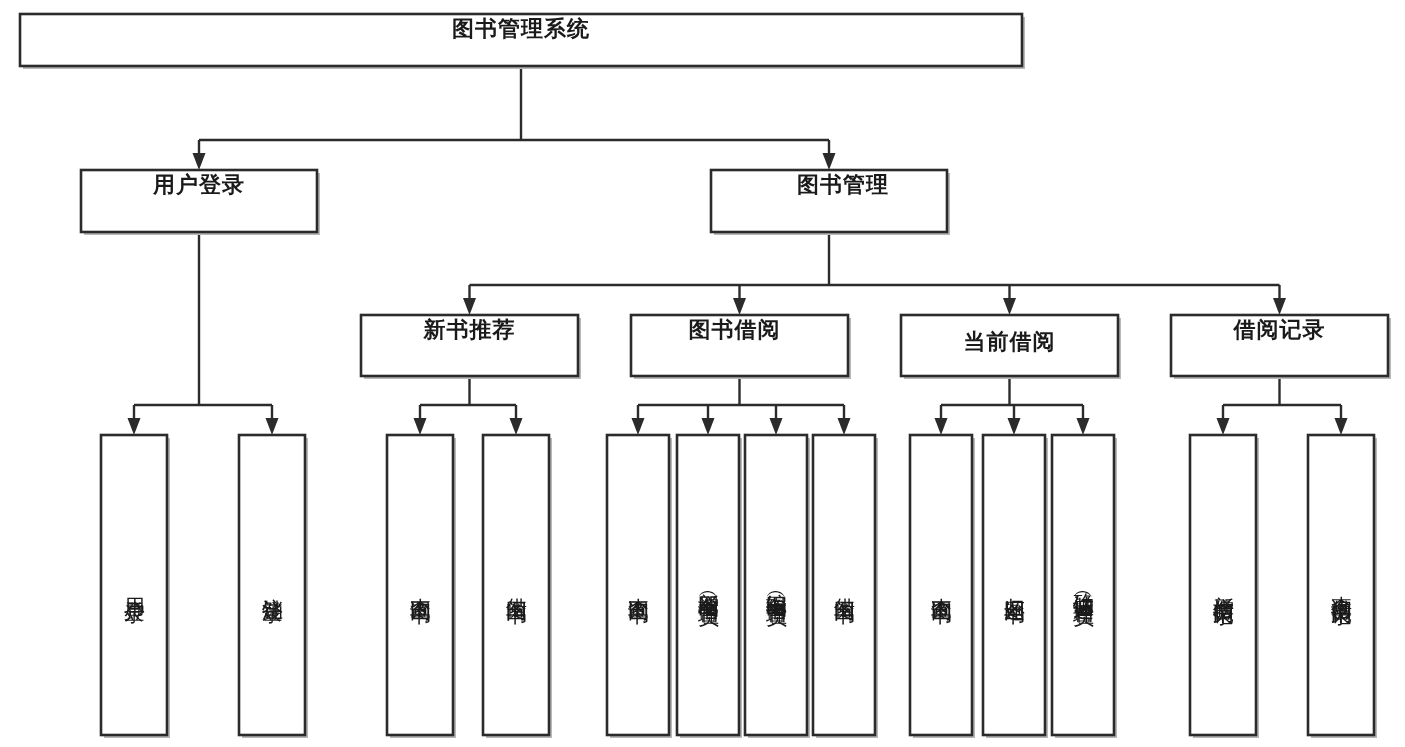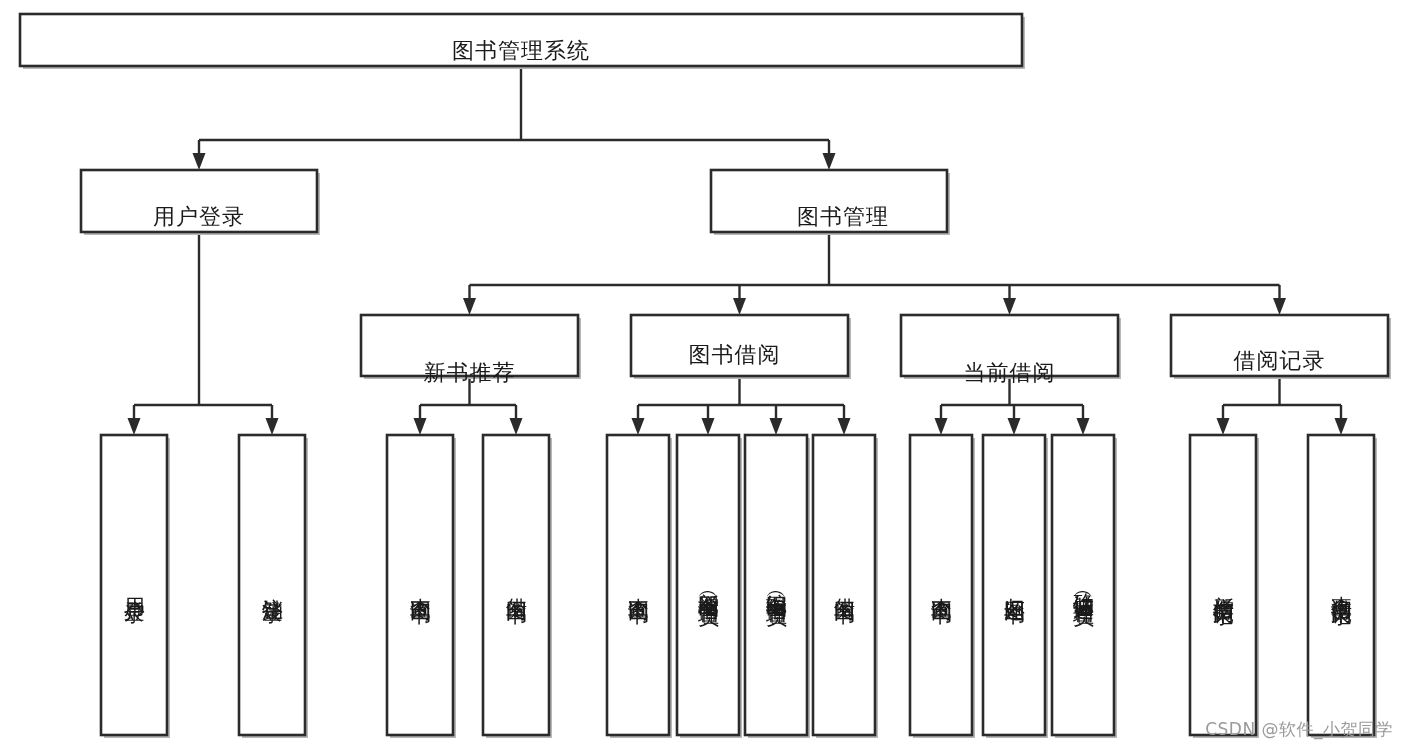--- a/index.html
+++ b/index.html
@@ -60,23 +60,24 @@
     font-family: "DejaVu Sans", "Liberation Sans", sans-serif;
     font-size: 21px;
     line-height: 1.18;
     letter-spacing: 2px;
     color: #1a1a1a;
     white-space: nowrap;
   }
   .htext-wrap {
     position: absolute;
     display: flex;
-    align-items: flex-end;
+    align-items: flex-start;
     justify-content: center;
     pointer-events: none;
+    font-weight: bold;
   }
   .htext {
     font-family: "DejaVu Sans", "Liberation Sans", sans-serif;
     font-size: 22px;
     letter-spacing: 1px;
     color: #1a1a1a;
     white-space: nowrap;
   }
   .watermark {
     position: absolute;
@@ -303,15 +304,14 @@
         <div class="vtext" style="max-height: 284px;">确认归还（管理员）</div>
       </div>
       <div class="vtext-wrap" style="left: 1190px; top: 435px; width: 66px; height: 300px; align-items: center; justify-content: center;">
         <div class="vtext" style="max-height: 284px;">新增借阅记录</div>
       </div>
       <div class="vtext-wrap" style="left: 1308px; top: 435px; width: 66px; height: 300px; align-items: center; justify-content: center;">
         <div class="vtext" style="max-height: 284px;">查询借阅记录</div>
       </div>
     </div>
 
-  <div class="watermark">CSDN @软件_小贺同学</div>
 
 </div>
 
 </body></html>

